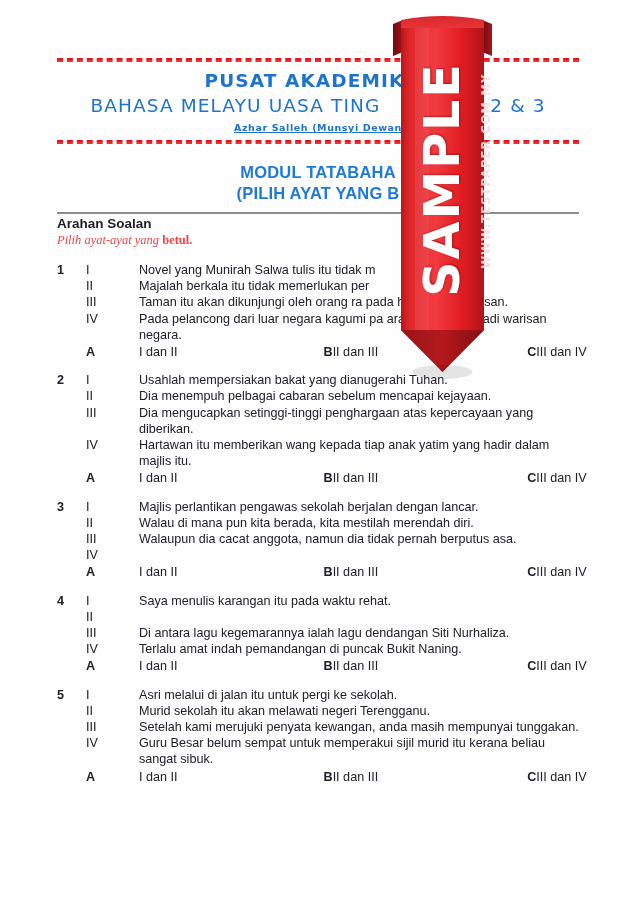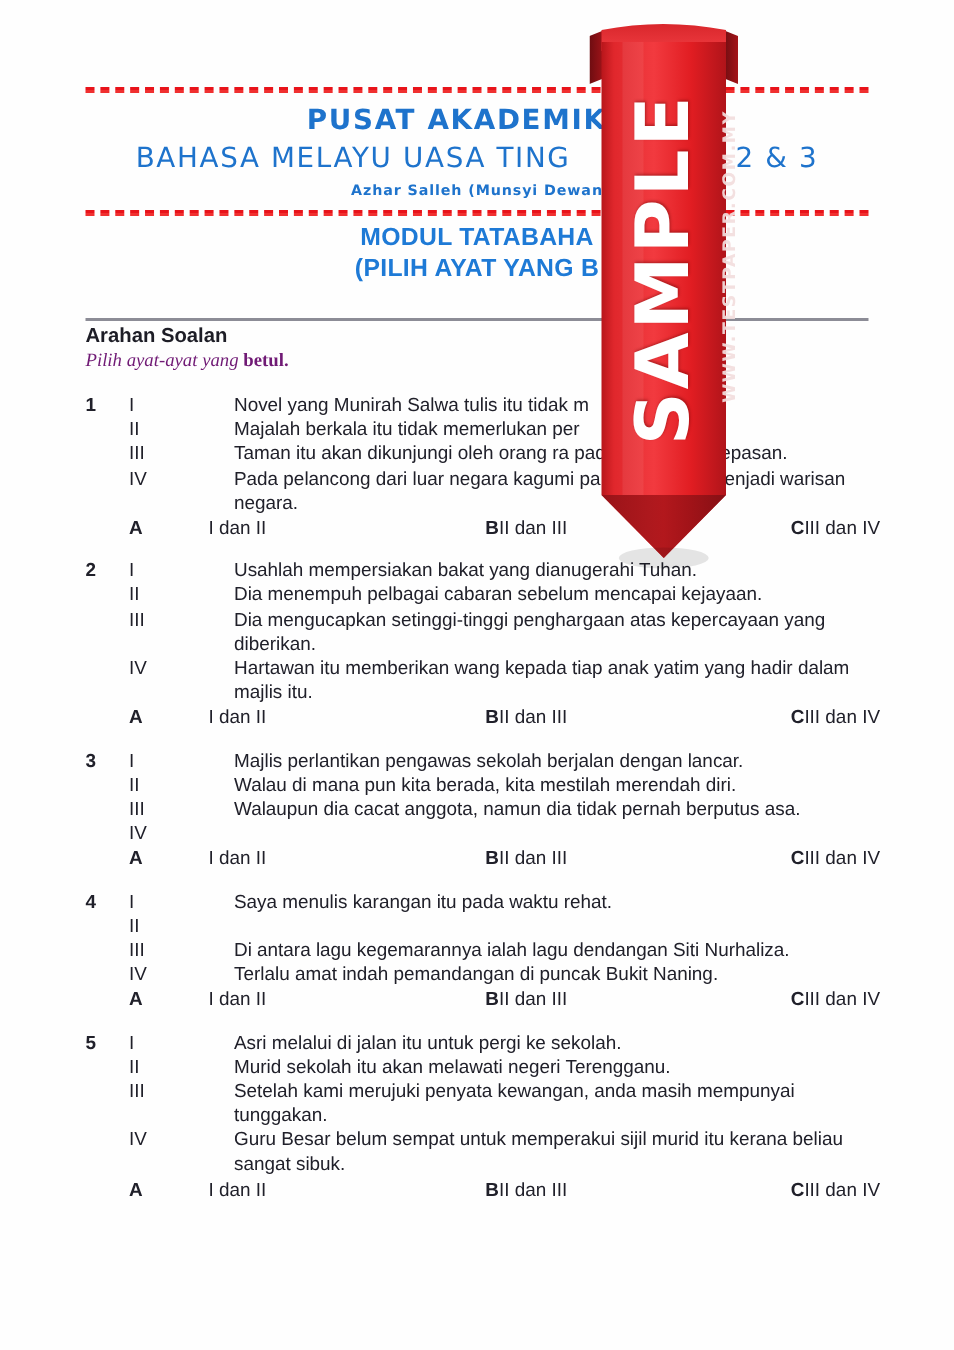--- a/index.html
+++ b/index.html
@@ -66,31 +66,32 @@
   .byline {
     text-align: center;
     color: #1e73cc;
     font-family: "DejaVu Sans", sans-serif;
     font-weight: bold;
     font-size: 9.5px;
     letter-spacing: 0.6px;
     line-height: 15px;
     margin-top: 1px;
     white-space: nowrap;
+    text-decoration: underline;
   }
 
   .subtitle-block {
     text-align: center;
     color: #1e7ad6;
     font-family: "Liberation Sans", sans-serif;
     font-weight: bold;
     font-size: 16.5px;
     line-height: 21px;
     letter-spacing: 0.2px;
-    margin-top: 4px;
+    margin-top: 18px;
     white-space: nowrap;
   }
 
   .rule-gray {
     position: absolute;
     left: 57px;
     top: 212px;
     width: 522px;
     height: 0;
     border-top: 2px solid #8c8c96;
@@ -105,21 +106,21 @@
   }
   .arahan-title {
     font-family: Liberation Sans, sans-serif;
     font-weight: bold;
     font-size: 13.5px;
     color: #1d1d26;
     line-height: 16px;
   }
   .arahan-sub {
     font-size: 12.5px;
-    color: #701a75;
+    color: #ef4444;
     line-height: 17px;
     font-family: "Liberation Serif", serif;
   }
   .arahan-sub i { font-style: italic; }
   .arahan-sub b { font-weight: bold; font-style: normal; }
 
   
   .questions {
     position: absolute;
     left: 57px;
@@ -145,21 +146,20 @@
   .qmark {
     width: 53px;
     flex: 0 0 53px;
     font-size: 12.6px;
     color: #20202a;
   }
   .qtext {
     flex: 1 1 auto;
     font-size: 12.6px;
     color: #20202a;
-    margin-left: 17px;
   }
   .qtext.justify { text-align: justify; text-align-last: left; }
 
   .answers {
     display: flex;
     align-items: flex-start;
     margin-top: 1px;
     line-height: 16.2px;
     font-size: 12.6px;
     color: #20202a;

